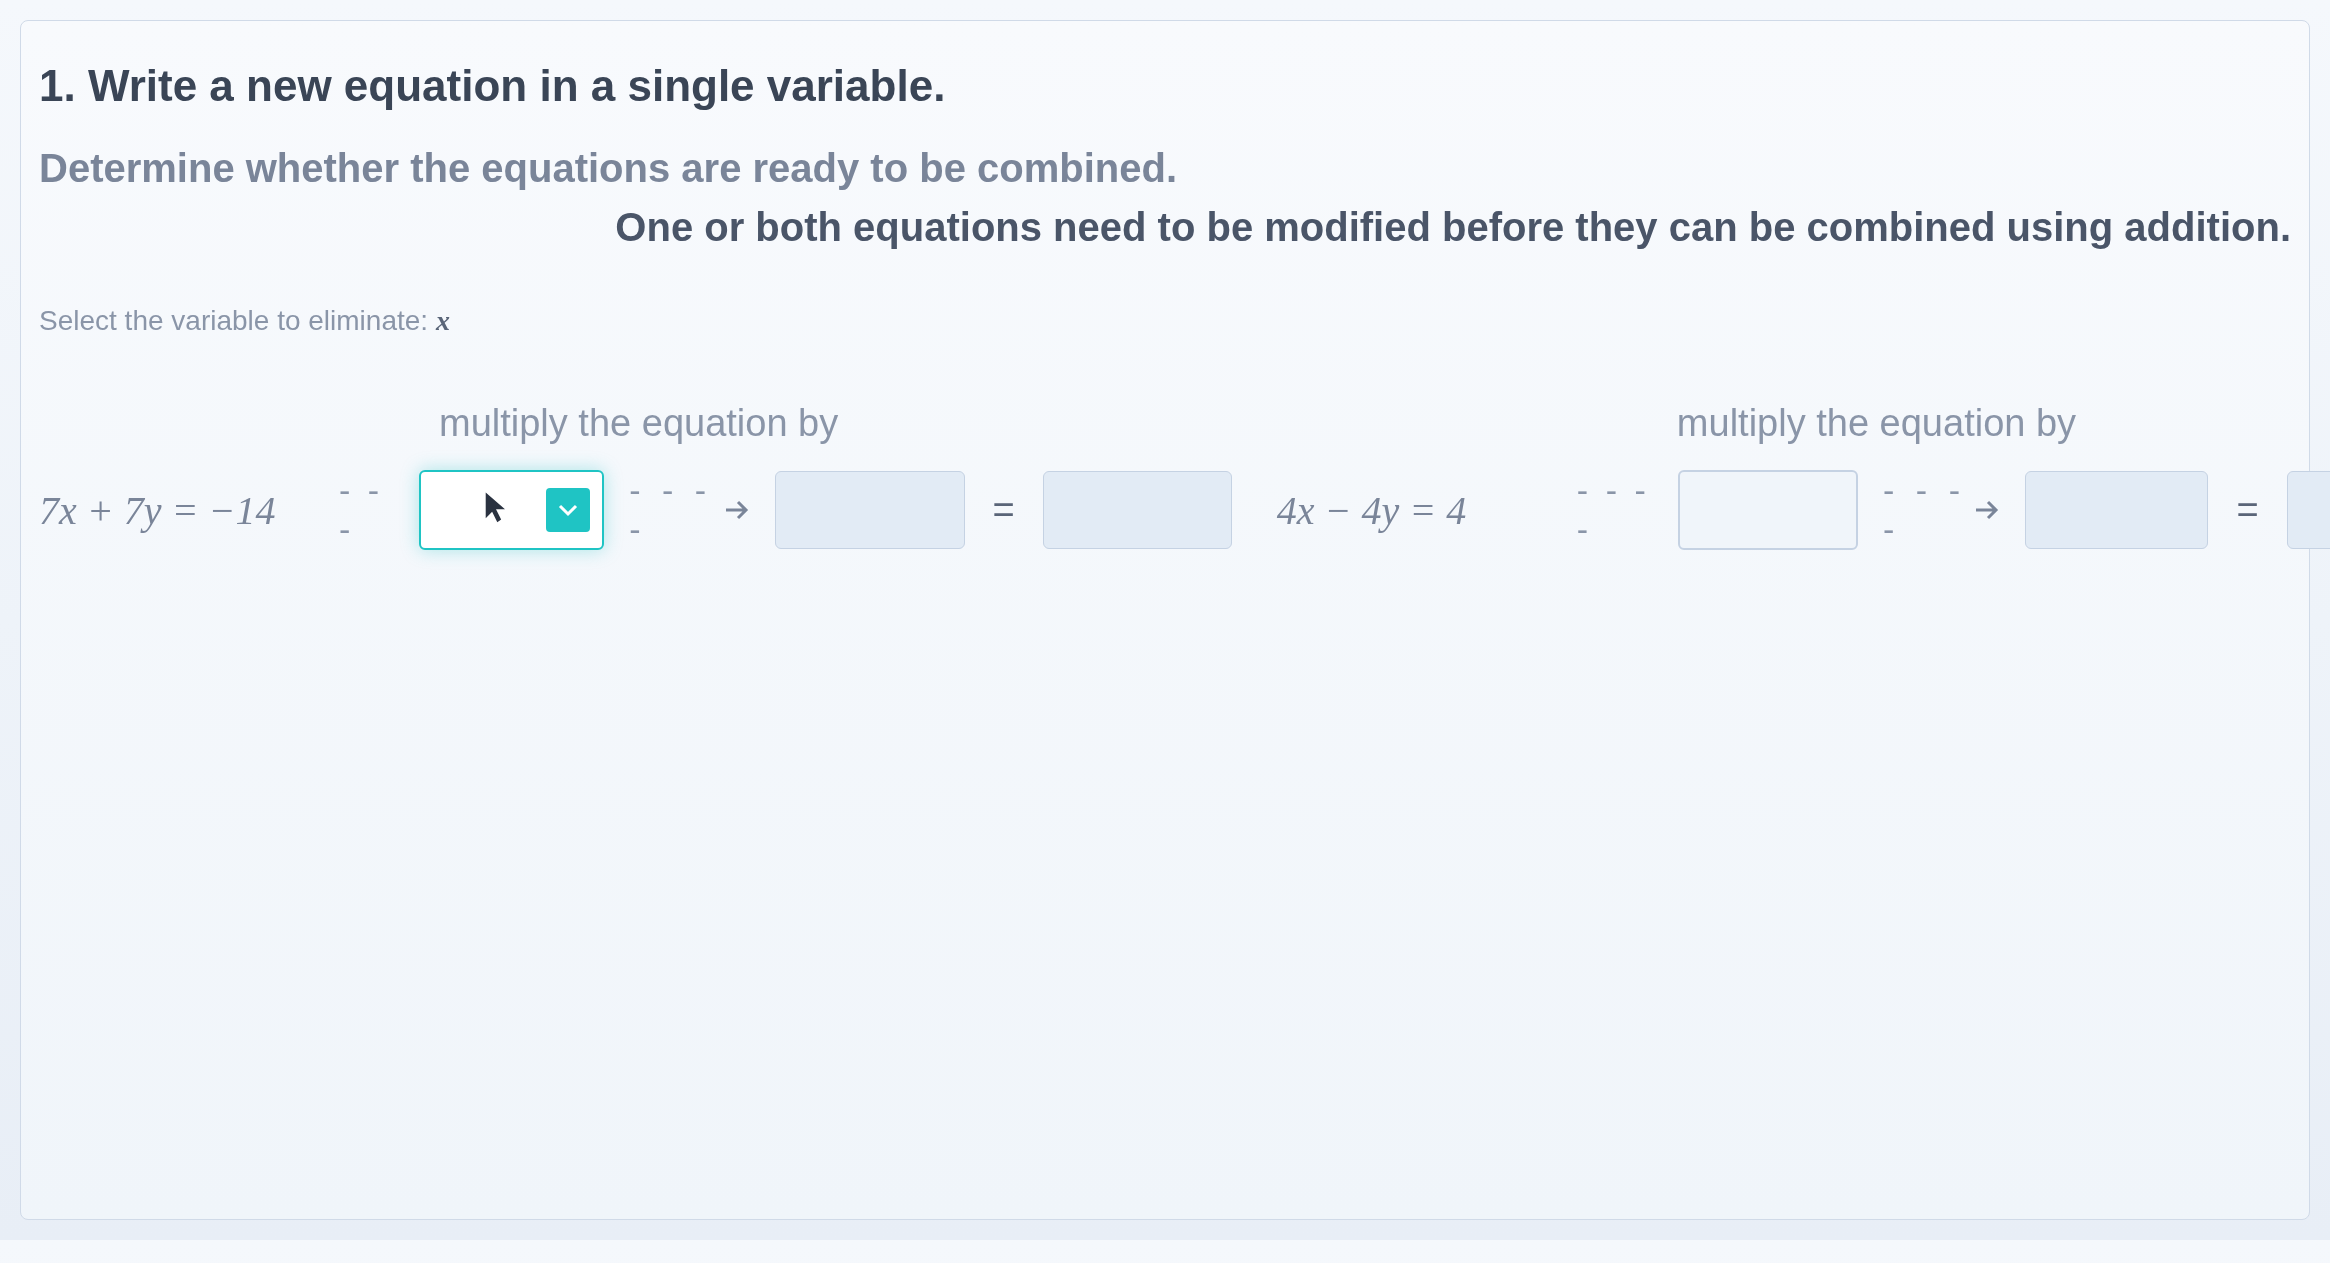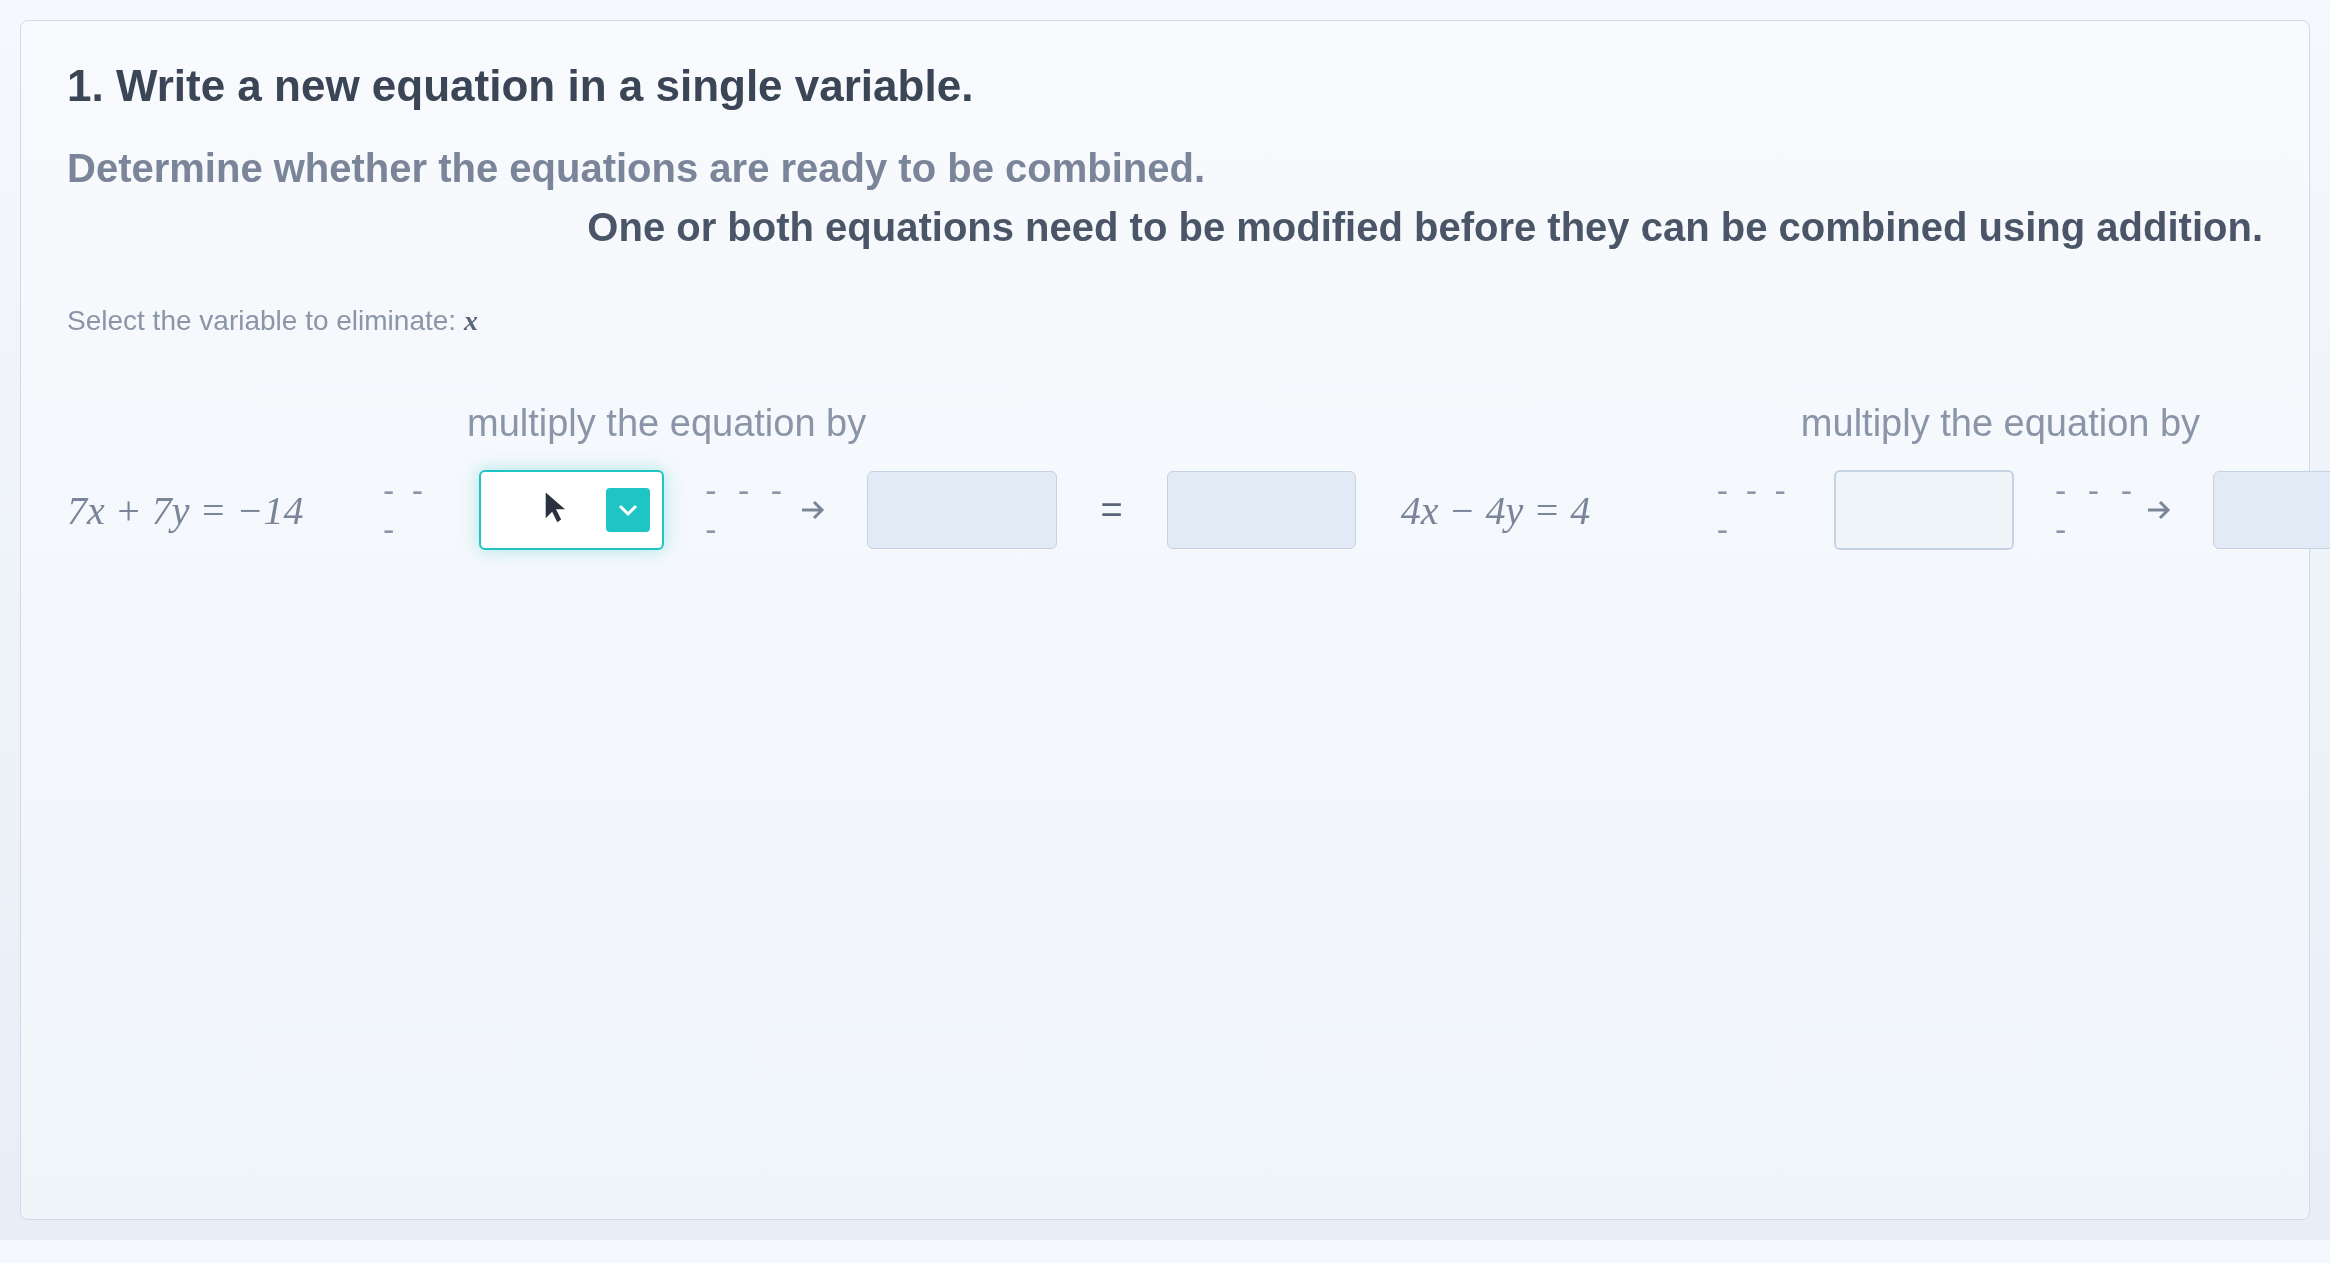--- a/index.html
+++ b/index.html
@@ -10,21 +10,21 @@
     body {
       font-family: 'Segoe UI', Tahoma, Geneva, Verdana, sans-serif;
       background: linear-gradient(180deg, #f5f8fc 0%, #eef3f9 50%, #e8eef6 100%);
       padding: 20px;
       color: #4a5568;
     }
     .container {
       background: linear-gradient(180deg, #f8fafd 0%, #f0f5fa 100%);
       border: 1px solid #d0dae8;
       border-radius: 8px;
-      padding: 40px 46px;
+      padding: 40px 18px;
       min-height: 1200px;
     }
     .step-title {
       font-size: 44px;
       font-weight: 700;
       color: #3a4556;
       margin-bottom: 35px;
     }
     .instruction-light {
       font-size: 40px;
@@ -58,21 +58,21 @@
     }
     .multiply-label {
       font-size: 38px;
       color: #8a95a8;
       margin-left: 400px;
       margin-bottom: 25px;
     }
     .equation-row {
       display: flex;
       align-items: center;
-      gap: 16px;
+      gap: 0;
       margin-bottom: 45px;
     }
     .equation-text {
       font-size: 40px;
       color: #7a8599;
       font-family: Georgia, 'Times New Roman', serif;
       font-style: italic;
       min-width: 280px;
       white-space: nowrap;
     }

